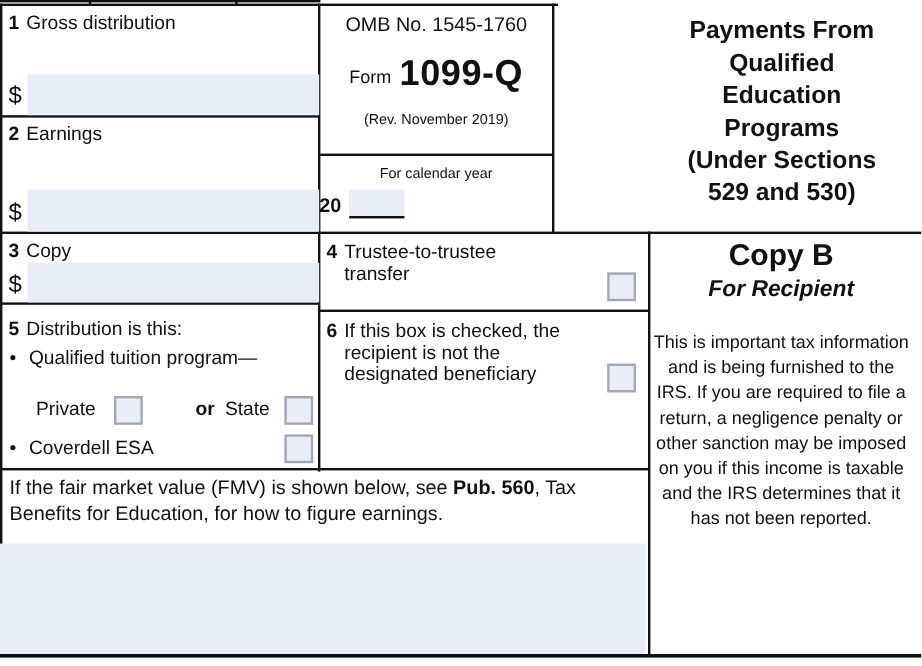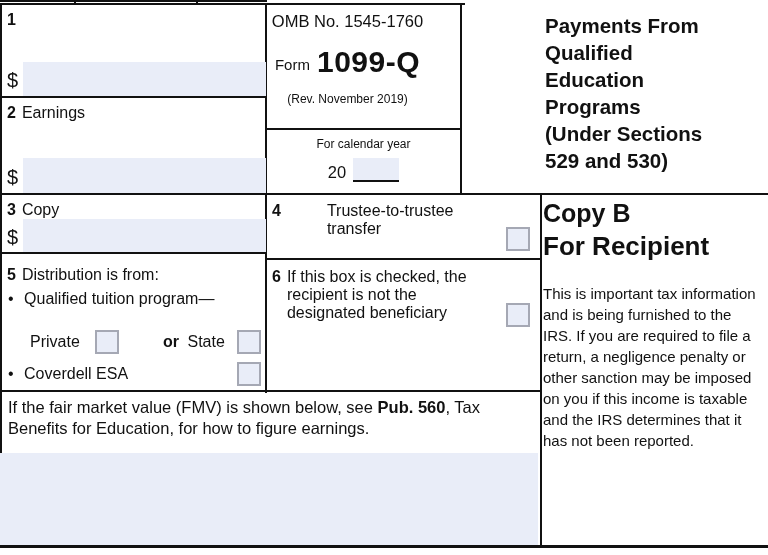--- a/index.html
+++ b/index.html
@@ -9,26 +9,26 @@
     overflow:hidden;
   }
   .abs{position:absolute;}
   .line{position:absolute;background:#111;}
   .box-label{display:flex;gap:6px;font-size:16px;line-height:1.12;}
   .box-label .num{font-weight:bold;}
   .dollar{font-size:20px;line-height:1;}
   .field{background:#e9edf8;}
   .cbox{position:absolute;width:24px;height:24px;background:#e9edf8;border:2px solid #a5a8b4;box-sizing:border-box;}
   .center{text-align:center;}
-  .right{text-align:left;}
+  .right{text-align:center;}
   .b{font-weight:bold;}
   .title-line{font-weight:bold;font-size:20.5px;line-height:27px;}
   .small-label{font-size:12px;}
   .bullet-row{position:absolute;font-size:16px;}
-  .year-row{display:flex;justify-content:center;align-items:flex-end;}
+  .year-row{display:flex;justify-content:flex-start;align-items:flex-end;font-weight:bold;}
   .year-field{width:46px;height:22px;background:#e9edf8;border-bottom:2px solid #111;margin-left:7px;}
   .form-line{display:flex;justify-content:center;align-items:flex-end;gap:7px;}
   .form-word{font-size:15px;padding-bottom:4px;}
   .form-number{font-size:30px;font-weight:bold;line-height:0.95;letter-spacing:0.5px;}
 </style>
 </head>
 <body>
 
 <div id="form-canvas">
 
@@ -44,20 +44,21 @@
   <div class="line" style="left:0;top:96px;width:266px;height:2px;"></div>
   <div class="line" style="left:265px;top:128px;width:196px;height:2px;"></div>
   <div class="line" style="left:0;top:193px;width:768px;height:2px;"></div>
   <div class="line" style="left:0;top:252px;width:266px;height:2px;"></div>
   <div class="line" style="left:265px;top:258px;width:276px;height:2px;"></div>
   <div class="line" style="left:0;top:390px;width:541px;height:2px;"></div>
   <div class="line" style="left:0;top:545px;width:768px;height:3px;"></div>
 
   <div class="abs box-label" style="left:7px;top:11px;">
     <span class="num">1</span>
+    <span>Gross distribution</span>
   </div>
   <div class="abs dollar" style="left:7px;top:70px;">$</div>
   <div class="abs field" style="left:23px;top:62px;width:243px;height:34px;"></div>
 
   <div class="abs box-label" style="left:7px;top:104px;">
     <span class="num">2</span>
     <span>Earnings</span>
   </div>
   <div class="abs dollar" style="left:7px;top:167px;">$</div>
   <div class="abs field" style="left:23px;top:158px;width:243px;height:35px;"></div>
@@ -65,61 +66,61 @@
   <div class="abs box-label" style="left:7px;top:201px;">
     <span class="num">3</span>
     <span>Copy</span>
   </div>
   <div class="abs dollar" style="left:7px;top:227px;">$</div>
   <div class="abs field" style="left:23px;top:219px;width:243px;height:33px;"></div>
 
   <div class="abs" style="left:0;top:258px;width:266px;height:132px;">
     <div class="box-label" style="position:absolute;left:7px;top:8px;">
       <span class="num">5</span>
-      <span>Distribution is from:</span>
+      <span>Distribution is this:</span>
     </div>
     <div class="bullet-row" style="left:8px;top:32px;">
       <span>•</span>
       <span style="margin-left:6px;">Qualified tuition program—</span>
     </div>
     <div class="bullet-row" style="left:30px;top:75px;">Private</div>
     <div class="cbox" style="left:95px;top:72px;"></div>
     <div class="bullet-row" style="left:163px;top:75px;">
       <span class="b">or</span>
       <span style="margin-left:4px;">State</span>
     </div>
     <div class="cbox" style="left:237px;top:72px;"></div>
     <div class="bullet-row" style="left:8px;top:107px;">
       <span>•</span>
       <span style="margin-left:6px;">Coverdell ESA</span>
     </div>
     <div class="cbox" style="left:237px;top:104px;"></div>
   </div>
 
-  <div class="abs center" style="left:250px;top:3px;width:195px;height:125px;">
+  <div class="abs center" style="left:266px;top:3px;width:195px;height:125px;">
     <div style="font-size:16.5px;margin-top:9px;">OMB No. 1545-1760</div>
     <div class="form-line" style="margin-top:17px;">
       <span class="form-word">Form</span>
       <span class="form-number">1099-Q</span>
     </div>
     <div class="small-label" style="margin-top:15px;">(Rev. November 2019)</div>
   </div>
 
   <div class="abs center" style="left:266px;top:129px;width:195px;height:56px;">
     <div class="small-label" style="margin-top:8px;">For calendar year</div>
     <div class="year-row" style="margin-top:7px;">
       <span style="font-size:16.5px;">20</span>
       <span class="year-field"></span>
     </div>
   </div>
 
   <div class="abs" style="left:266px;top:193px;width:275px;height:65px;">
     <div class="box-label" style="position:absolute;left:6px;top:9px;">
       <span class="num">4</span>
-      <span style="width:165px;margin-left:40px;">Trustee-to-trustee transfer</span>
+      <span style="width:165px;">Trustee-to-trustee transfer</span>
     </div>
     <div class="cbox" style="right:11px;top:34px;"></div>
   </div>
 
   <div class="abs" style="left:266px;top:259px;width:275px;height:131px;">
     <div class="box-label" style="position:absolute;left:6px;top:9px;">
       <span class="num">6</span>
       <span style="width:192px;">If this box is checked, the recipient is not the designated beneficiary</span>
     </div>
     <div class="cbox" style="right:11px;top:44px;"></div>
@@ -134,17 +135,17 @@
     <div class="title-line">Payments From</div>
     <div class="title-line">Qualified</div>
     <div class="title-line">Education</div>
     <div class="title-line">Programs</div>
     <div class="title-line">(Under Sections</div>
     <div class="title-line">529 and 530)</div>
   </div>
 
   <div class="abs right" style="left:543px;top:193px;width:225px;height:352px;box-sizing:border-box;padding:6px 9px 0 0;">
     <div style="font-weight:bold;font-size:25px;line-height:1.15;">Copy B</div>
-    <div style="font-weight:bold;font-size:26px;line-height:1.2;margin-top:3px;">For Recipient</div>
+    <div style="font-weight:bold;font-size:19px;line-height:1.2;margin-top:3px;font-style:italic;">For Recipient</div>
     <div style="font-size:15px;line-height:1.4;margin-top:21px;">This is important tax information and is being furnished to the IRS. If you are required to file a return, a negligence penalty or other sanction may be imposed on you if this income is taxable and the IRS determines that it has not been reported.</div>
   </div>
 
 </div>
 
 </body></html>

